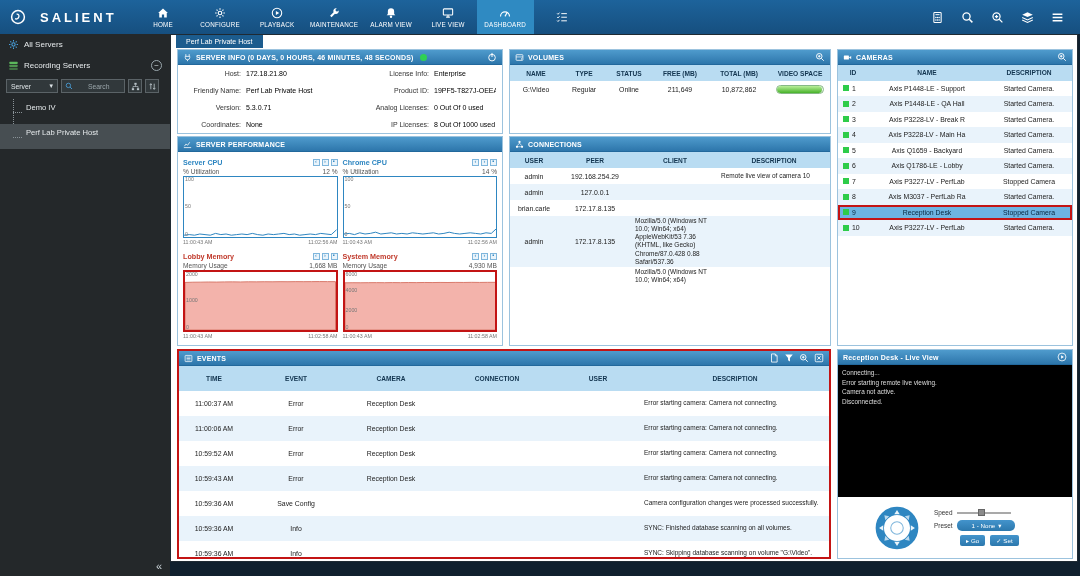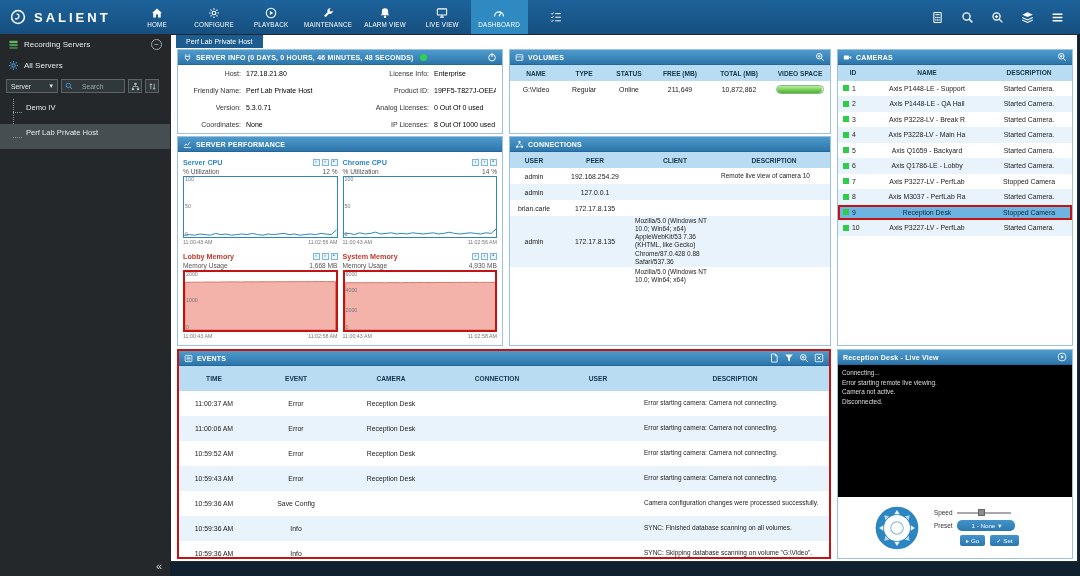--- a/index.html
+++ b/index.html
@@ -4,41 +4,41 @@
 <style>
 *{margin:0;padding:0;box-sizing:border-box}
 html,body{width:1080px;height:576px}
 body{position:relative;overflow:hidden;background:#10202e;font-family:"Liberation Sans",sans-serif}
 svg{display:block}
 .icon{display:inline-flex}
 .icon svg{width:100%;height:100%}
 
 
 .topbar{position:absolute;left:0;top:0;width:1080px;height:34px;background:linear-gradient(#1d639b,#164f7f);display:flex;align-items:stretch;color:#fff;z-index:5}
-.brand{display:flex;align-items:center;gap:8px;padding:0 18px 0 10px}
+.brand{display:flex;align-items:center;gap:14px;padding:0 18px 0 10px}
 .brand .icon{width:16px;height:16px;color:#fff}
 .brand .name{font-size:13px;font-weight:bold;letter-spacing:3px}
 .topnav{display:flex}
 .nav-item{width:57px;display:flex;flex-direction:column;align-items:center;justify-content:center;gap:2px;cursor:pointer}
 .nav-item.active{background:#2f8ac2}
 .nav-item .icon{width:12px;height:12px}
 .nav-item .lbl{font-size:6.3px;letter-spacing:.2px}
 .nav-item.icononly{width:44px;margin-left:6px}
 .top-right{margin-left:auto;display:flex;align-items:center;gap:17px;padding-right:16px}
 .top-right .icon{width:13px;height:13px;cursor:pointer}
 
 
 .sidebar{position:absolute;left:0;top:34px;width:170px;height:542px;background:#24282a;color:#e6eaec}
 .side-row{display:flex;align-items:center;gap:5px;padding:5px 8px;font-size:8px;cursor:pointer}
 .side-row .icon{width:11px;height:11px}
 .icon.green{color:#5cb85c}.icon.blue{color:#4aa3e0}
 .collapse-circle{margin-left:auto;width:11px;height:11px;border:1px solid #9aa7ad;border-radius:50%;display:flex;align-items:center;justify-content:center;font-size:8px;line-height:1;color:#cdd6da}
 .side-controls{display:flex;align-items:center;gap:3px;padding:3px 6px}
 .side-select{display:flex;align-items:center;justify-content:space-between;width:52px;height:14px;background:#31383b;border:1px solid #5b6367;font-size:6.8px;padding:0 4px;cursor:pointer;color:#dfe5e8}
-.side-search{display:flex;align-items:center;gap:9px;width:64px;height:14px;background:#31383b;border:1px solid #5b6367;padding:0 3px}
+.side-search{display:flex;align-items:center;gap:15px;width:64px;height:14px;background:#31383b;border:1px solid #5b6367;padding:0 3px}
 .side-search .icon{width:8px;height:8px;color:#4aa3e0;flex:0 0 8px}
 .side-search input{flex:1;min-width:0;background:transparent;border:0;outline:0;color:#dfe5e8;font-size:6.8px;font-family:inherit}
 .side-search input::placeholder{color:#9aa5aa}
 .side-btn{width:14px;height:14px;border:1px solid #5b6367;background:#31383b;display:flex;align-items:center;justify-content:center;cursor:pointer}
 .side-btn .icon{width:9px;height:9px;color:#b9c4c9}
 .tree{position:relative;margin-top:3px}
 .tree-guide{position:absolute;left:13px;top:0;height:43px;border-left:1px dotted #8a9398}
 .tree-item{position:relative;padding:4px 6px 12px 26px;font-size:7.6px;cursor:pointer}
 .tree-item::before{content:"";position:absolute;left:13px;top:50%;width:9px;border-top:1px dotted #8a9398}
 .tree-item.sel{background:#474e52}
@@ -244,40 +244,40 @@
         <span class="icon ">
           <svg viewBox="0 0 16 16" xmlns="http://www.w3.org/2000/svg">
             <path stroke="currentColor" stroke-width="1.8" d="M2 4h12M2 8h12M2 12h12"></path>
           </svg>
         </span>
       </div>
   </header>
 
   <aside class="sidebar">
     <div class="side-row">
-      <span class="icon green">
-          <svg viewBox="0 0 16 16" xmlns="http://www.w3.org/2000/svg">
-            <rect x="2" y="2.5" width="12" height="3.4" rx=".7" fill="currentColor"></rect>
-            <rect x="2" y="6.9" width="12" height="3.4" rx=".7" fill="currentColor" opacity=".75"></rect>
-            <rect x="2" y="11.3" width="12" height="3.4" rx=".7" fill="currentColor" opacity=".5"></rect>
-          </svg>
-        </span>
-      <span>Recording Servers</span>
-      <span class="collapse-circle">−</span>
-    </div>
-    <div class="side-row">
       <span class="icon blue">
           <svg viewBox="0 0 16 16" xmlns="http://www.w3.org/2000/svg">
             <g stroke="currentColor" stroke-width="1.5" fill="none">
               <circle cx="8" cy="8" r="2.4"></circle>
               <path d="M8 1.5v2M8 12.5v2M1.5 8h2M12.5 8h2M3.4 3.4l1.4 1.4M11.2 11.2l1.4 1.4M12.6 3.4l-1.4 1.4M3.4 12.6l1.4-1.4"></path>
             </g>
           </svg>
         </span>
       <span>All Servers</span>
+    </div>
+    <div class="side-row">
+      <span class="icon green">
+          <svg viewBox="0 0 16 16" xmlns="http://www.w3.org/2000/svg">
+            <rect x="2" y="2.5" width="12" height="3.4" rx=".7" fill="currentColor"></rect>
+            <rect x="2" y="6.9" width="12" height="3.4" rx=".7" fill="currentColor" opacity=".75"></rect>
+            <rect x="2" y="11.3" width="12" height="3.4" rx=".7" fill="currentColor" opacity=".5"></rect>
+          </svg>
+        </span>
+      <span>Recording Servers</span>
+      <span class="collapse-circle">−</span>
     </div>
     <div class="side-controls">
       <div class="side-select">
         <span>Server</span>
         <span>▾</span>
       </div>
       <div class="side-search">
         <span class="icon">
             <svg viewBox="0 0 16 16" xmlns="http://www.w3.org/2000/svg">
               <circle cx="6.8" cy="6.8" r="4.4" fill="none" stroke="currentColor" stroke-width="1.6"></circle>

